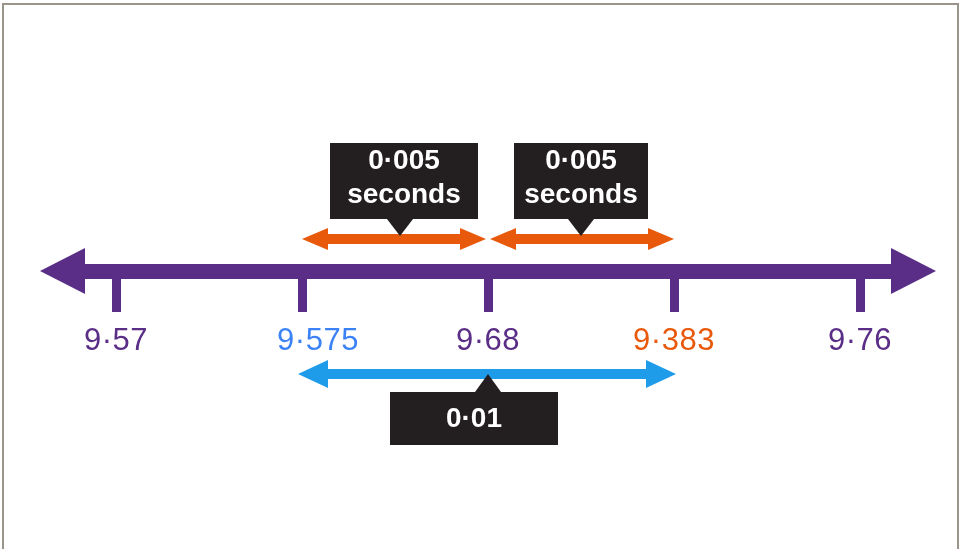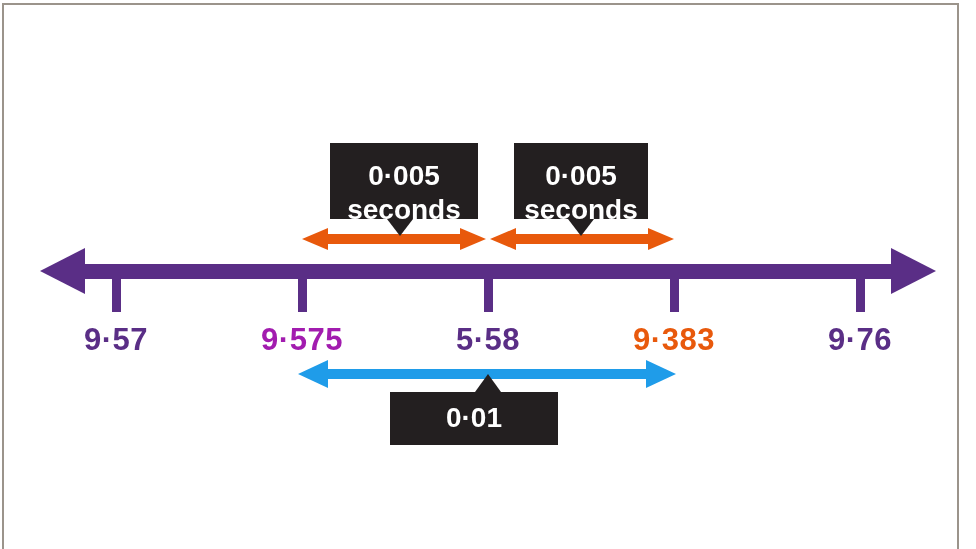--- a/index.html
+++ b/index.html
@@ -60,21 +60,21 @@
     width: 9px;
     height: 42px;
     background: #5a2e86;
   }
   .tick-label {
     position: absolute;
     top: 322px;
     width: 140px;
     text-align: center;
     font-size: 31px;
-    font-weight: bold;
+    font-weight: normal;
     letter-spacing: 0.5px;
   }
 
   
   .arr-body { position: absolute; }
   .arr-head { position: absolute; width: 0; height: 0; }
 
   .orange .arr-body { background: #e8590c; height: 10px; top: 234px; }
   .orange .head-l {
     top: 228px;
@@ -110,21 +110,21 @@
     color: #ffffff;
     font-weight: bold;
     text-align: center;
     box-sizing: border-box;
   }
   .callout-2line {
     top: 143px;
     height: 76px;
     font-size: 28px;
     line-height: 34px;
-    padding-top: 16px;
+    padding-top: 0;
   }
   .callout .tail-down {
     position: absolute;
     bottom: -17px;
     width: 0; height: 0;
     border-left: 13px solid transparent;
     border-right: 13px solid transparent;
     border-top: 17px solid #231f20;
   }
   .callout-bottom {
@@ -156,22 +156,22 @@
     <div class="nl-body"></div>
     <div class="nl-head-right"></div>
 
     <div class="tick" style="left:112px"></div>
     <div class="tick" style="left:298px"></div>
     <div class="tick" style="left:484px"></div>
     <div class="tick" style="left:670px"></div>
     <div class="tick" style="left:856px"></div>
 
     <div class="tick-label" style="left: 46px; color: rgb(90, 46, 134);">9·57</div>
-    <div class="tick-label" style="left: 232px; color: #a21caf;">9·575</div>
-    <div class="tick-label" style="left: 418px; color: rgb(90, 46, 134);">5·58</div>
+    <div class="tick-label" style="left: 248px; color: #3b82f6;">9·575</div>
+    <div class="tick-label" style="left: 418px; color: rgb(90, 46, 134);">9·68</div>
     <div class="tick-label" style="left: 604px; color: rgb(232, 89, 12);">9·383</div>
     <div class="tick-label" style="left: 790px; color: rgb(90, 46, 134);">9·76</div>
   </div>
 
   <div class="orange">
     <div class="arr-head head-l" style="left:302px"></div>
     <div class="arr-body" style="left:324px; width:140px"></div>
     <div class="arr-head head-r" style="left:460px"></div>
   </div>
 

